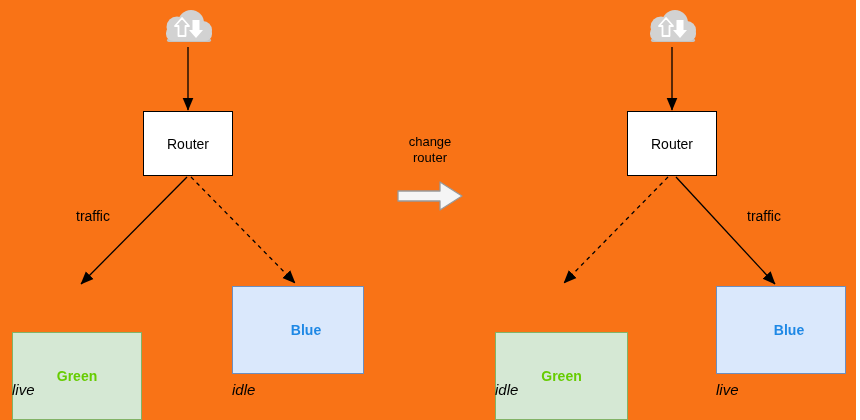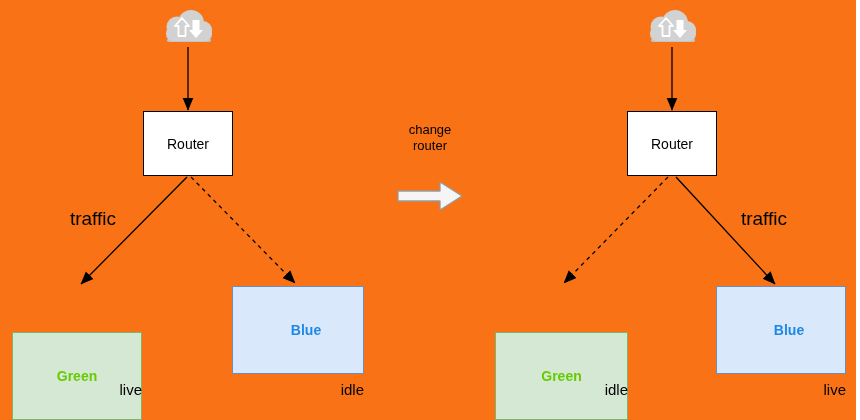--- a/index.html
+++ b/index.html
@@ -36,39 +36,40 @@
   .blue-box  { background: #dae8fc; border: 1px solid #6c8ebf; color: #1e88e5; padding-left: 16px; }
   .green-left  { left: 12px;  width: 130px; }
   .blue-left   { left: 232px; width: 132px; }
   .green-right { left: 495px; width: 133px; }
   .blue-right  { left: 716px; width: 130px; }
   .status-label {
     position: absolute;
     top: 381px;
     font-size: 15px;
     color: #000000;
-    text-align: right;
+    text-align: left;
+    font-style: italic;
   }
   .status-green-left  { left: 12px;  width: 130px; }
   .status-blue-left   { left: 232px; width: 132px; }
   .status-green-right { left: 495px; width: 133px; }
   .status-blue-right  { left: 716px; width: 130px; }
   .traffic-label {
     position: absolute;
     top: 208px;
     width: 80px;
-    font-size: 19px;
+    font-size: 14px;
     color: #000000;
     text-align: center;
   }
   .traffic-left  { left: 53px; }
   .traffic-right { left: 724px; }
   .transition-label {
     position: absolute;
-    left: 385px; top: 122px; width: 90px;
+    left: 385px; top: 134px; width: 90px;
     font-size: 13px; line-height: 16px;
     color: #000000;
     text-align: center;
     white-space: pre-line;
   }
 </style>
 </head>
 <body>
 
 <div class="canvas">

